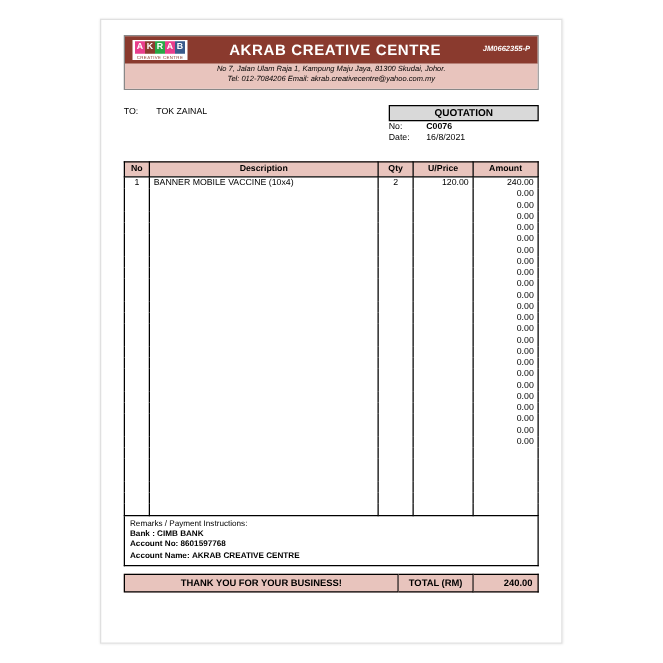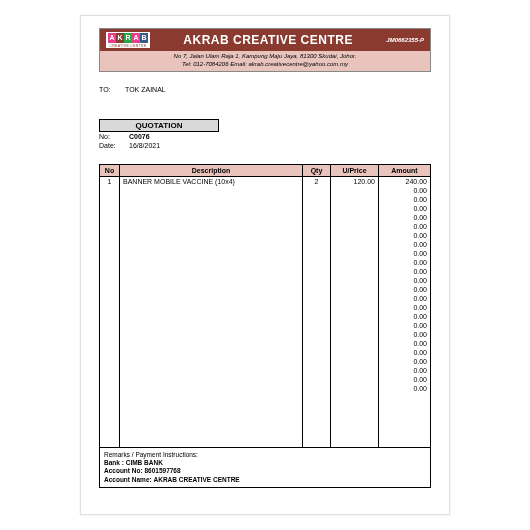--- a/index.html
+++ b/index.html
@@ -11,21 +11,21 @@
   .logo span { display: inline-block; width: 8px; height: 10px; font-weight: bold; font-size: 7px; color: #fff; text-align: center; line-height: 10px; }
   .logo .la { background: #e83e8c; }
   .logo .lk { background: #8a3a2e; }
   .logo .lr { background: #28a745; }
   .logo .lb { background: #3a5a8a; }
   .logo-sub { font-size: 3.5px; color: #8a3a2e; background:#fff; padding:0 2px; display:block; text-align:center; letter-spacing:0.3px; }
   .logo-wrap { display:flex; flex-direction:column; }
   .company-name { flex: 1; text-align: center; font-weight: bold; font-size: 12px; letter-spacing: 0.5px; }
   .reg-no { font-size: 6px; font-weight: bold; font-style: italic; }
   .header-bottom { background: #e8c4bd; text-align: center; padding: 2px 4px; font-size: 6px; font-style: italic; line-height: 1.3; }
-  .info-row { display: flex; margin-top: 12px; gap: 26px; flex-direction: column; }
+  .info-row { display: flex; margin-top: 12px; gap: 0; }
   .to-block { flex: 1; display: flex; gap: 8px; font-size: 7px; padding-top: 2px; }
   .to-label { width: 18px; }
   .quote-block { width: 120px; }
   .quote-title { background: #d9d9d9; border: 1px solid #000; text-align: center; font-weight: bold; font-size: 8px; padding: 1px; }
   .quote-line { display: flex; font-size: 7px; padding: 1px 0; }
   .quote-line .ql { width: 30px; }
   .quote-line .qv { flex: 1; text-align: left; }
   table.items { width: 100%; border-collapse: collapse; margin-top: 14px; }
   table.items th { background: #e8c4bd; border: 1px solid #000; font-size: 7px; font-weight: bold; padding: 2px; text-align: center; }
   table.items td { border-left: 1px solid #000; border-right: 1px solid #000; font-size: 7px; padding: 1px 3px; vertical-align: top; }
@@ -311,14 +311,19 @@
       </tbody>
   </table>
 
   <div class="remarks">
     <div>Remarks / Payment Instructions:</div>
     <div><b>Bank :</b> <b>CIMB BANK</b></div>
     <div><b>Account No:</b> <b>8601597768</b></div>
     <div><b>Account Name:</b> <b>AKRAB CREATIVE CENTRE</b></div>
   </div>
 
+  <div class="footer-row">
+    <div class="thanks">THANK YOU FOR YOUR BUSINESS!</div>
+    <div class="total-label">TOTAL (RM)</div>
+    <div class="total-val">240.00</div>
+  </div>
 
 </div>
 
 </body></html>

